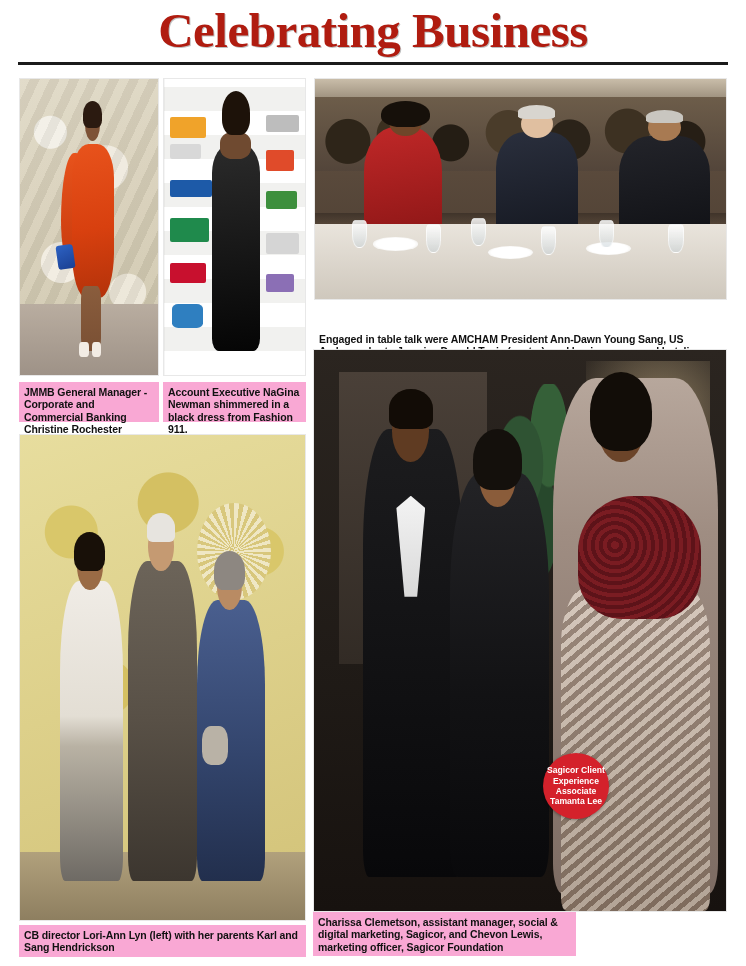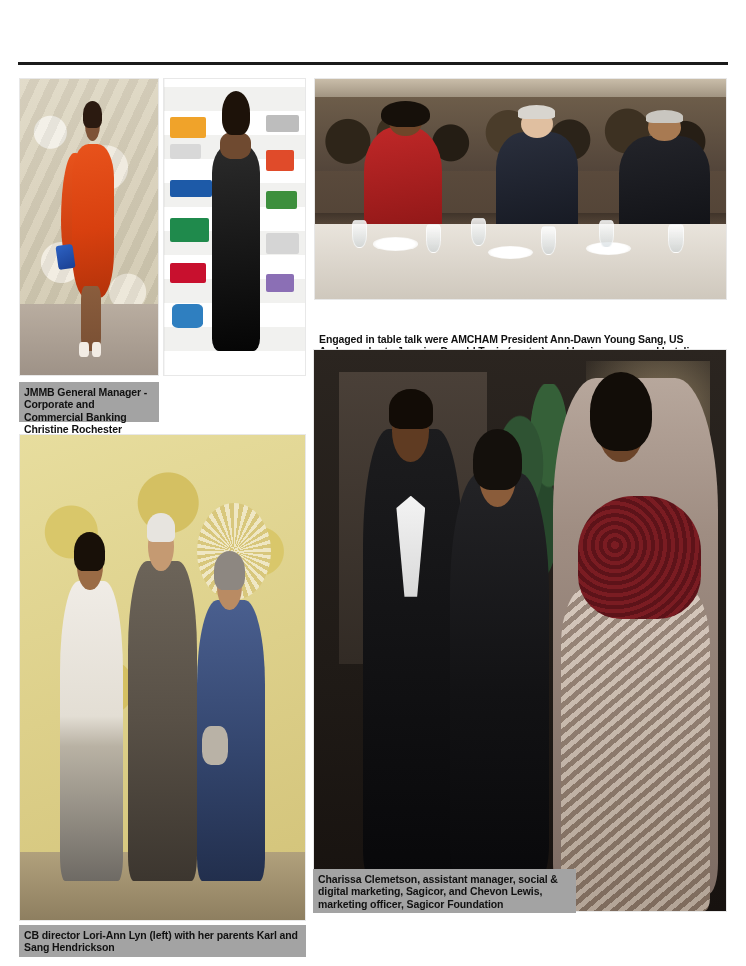--- a/index.html
+++ b/index.html
@@ -60,21 +60,21 @@
     box-sizing: border-box;
   }
   .photo {
     position: absolute;
     inset: 0;
     overflow: hidden;
   }
   .cap {
     position: absolute;
     box-sizing: border-box;
-    background: #a3a3a3;
+    background: #f9a8d4;
     color: #111111;
     font-size: 10.5px;
     line-height: 12.4px;
     font-weight: bold;
     padding: 4px 5px 4px 5px;
     letter-spacing: -0.1px;
   }
   .cap-onimg {
     background: #ffffff;
   }
@@ -363,20 +363,23 @@
     border-radius: 45% 45% 35% 35%;
   }
   .p5-fur-head { position:absolute; right: 20%; top: 8%; width: 11%; height: 12%; background:#6b4429; border-radius:50%;}
   .p5-fur-hair { position:absolute; right: 18%; top: 4%; width: 15%; height: 14%; background:#120d08; border-radius:50% 50% 40% 40%;}
 </style>
 </head>
 <body>
 
 <div class="page">
 
+  <div class="masthead">
+    <div class="masthead-title">Celebrating Business</div>
+  </div>
   <div class="rule"></div>
 
   <div class="panel" style="left:19px; top:78px; width:140px; height:298px;">
     <div class="photo">
       <div class="p1-bg"></div>
       <div class="p1-floor"></div>
       <div class="p1-arm"></div>
       <div class="p1-body"></div>
       <div class="p1-clutch"></div>
       <div class="p1-legs"></div>
@@ -402,20 +405,21 @@
       <div class="p2-logo" style="left:72%; top:24%; width:20%; height:7%; background:#e04b2a;"></div>
       <div class="p2-logo" style="left:72%; top:38%; width:22%; height:6%; background:#3d8f3d;"></div>
       <div class="p2-logo" style="left:72%; top:52%; width:24%; height:7%; background:#d5d5d5;"></div>
       <div class="p2-logo" style="left:72%; top:66%; width:20%; height:6%; background:#8b6fb5;"></div>
       <div class="p2-body"></div>
       <div class="p2-skin"></div>
       <div class="p2-head"></div>
       <div class="p2-hair"></div>
     </div>
   </div>
+  <div class="cap" style="left:163px; top:382px; width:143px; height:40px;">Account Executive NaGina Newman shimmered in a black dress from Fashion 911.</div>
 
   <div class="panel" style="left:314px; top:78px; width:413px; height:222px;">
     <div class="photo">
       <div class="p3-bg"></div>
       <div class="p3-ceiling"></div>
       <div class="p3-crowd"></div>
       <div class="p3-tablecloth-shadow"></div>
       <div class="p3-p-red"></div>
       <div class="p3-p-red-head"></div>
       <div class="p3-p-red-hair"></div>
@@ -472,16 +476,17 @@
       <div class="p5-man"></div>
       <div class="p5-man-shirt"></div>
       <div class="p5-man-head"></div>
       <div class="p5-man-hair"></div>
       <div class="p5-woman"></div>
       <div class="p5-woman-head"></div>
       <div class="p5-woman-hair"></div>
     </div>
   </div>
 
-
-  <div class="cap" style="left:313px; top:869px; width:263px; height:44px;">Charissa Clemetson, assistant manager, social &amp; digital marketing, Sagicor, and Chevon Lewis, marketing officer, Sagicor Foundation</div>
+  <div class="badge" style="left:543px; top:753px;">Sagicor Client Experience Associate Tamanta Lee</div>
+
+  <div class="cap" style="left:313px; top:912px; width:263px; height:44px;">Charissa Clemetson, assistant manager, social &amp; digital marketing, Sagicor, and Chevon Lewis, marketing officer, Sagicor Foundation</div>
 
 </div>
 
 </body></html>

